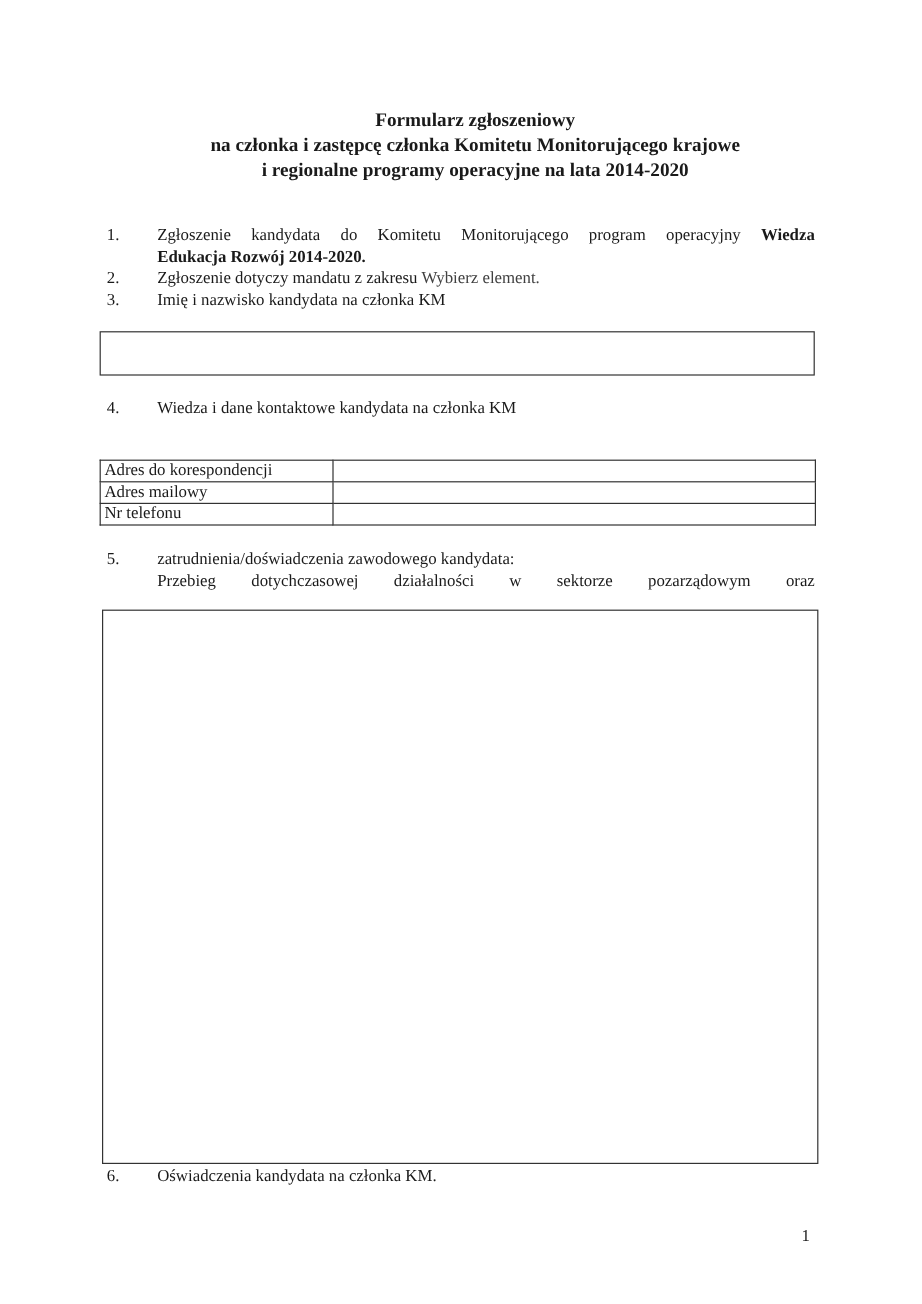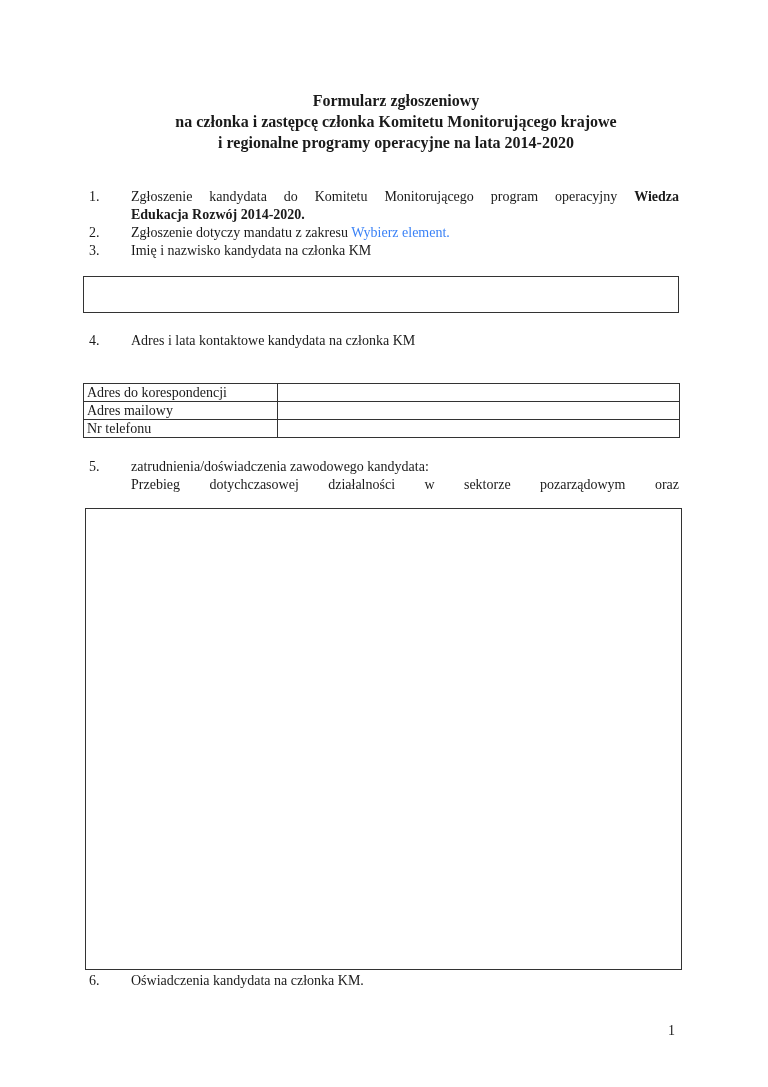--- a/index.html
+++ b/index.html
@@ -12,21 +12,21 @@
     position: absolute; left: 0; width: 768px; top: 90px;
     text-align: center; font-weight: bold; font-size: 16px; line-height: 21px; margin-left: 12px;
   }
   .item {
     position: absolute; left: 89px; width: 590px;
     font-size: 14px; line-height: 18px;
   }
   .item .num { position: absolute; left: 0; top: 0; }
   .item .txt { display: block; margin-left: 42px; }
   .justify { text-align: justify; text-align-last: justify; }
-  .placeholder { color: #3b82f6; }
+  .placeholder { color: #404040; }
   .bold { font-weight: bold; }
   .box {
     position: absolute; border: 1.5px solid #333;
     box-sizing: border-box; background: #fff;
   }
   table.contact {
     position: absolute; left: 83px; top: 383px; width: 597px;
     border-collapse: collapse; font-size: 14px;
   }
   table.contact td {
@@ -56,21 +56,21 @@
 </div>
 
 <div class="item" style="top:242px;">
   <span class="num">3.</span>
   <span class="txt">Imię i nazwisko kandydata na członka KM</span>
 </div>
 <div class="box" style="left:83px; top:276px; width:596px; height:37px;"></div>
 
 <div class="item" style="top:332px;">
   <span class="num">4.</span>
-  <span class="txt">Adres i lata kontaktowe kandydata na członka KM</span>
+  <span class="txt">Wiedza i dane kontaktowe kandydata na członka KM</span>
 </div>
 
 <table class="contact">
   <tbody>
       <tr>
     <td class="label">Adres do korespondencji</td>
     <td></td>
   </tr>
   <tr>
     <td class="label">Adres mailowy</td>

